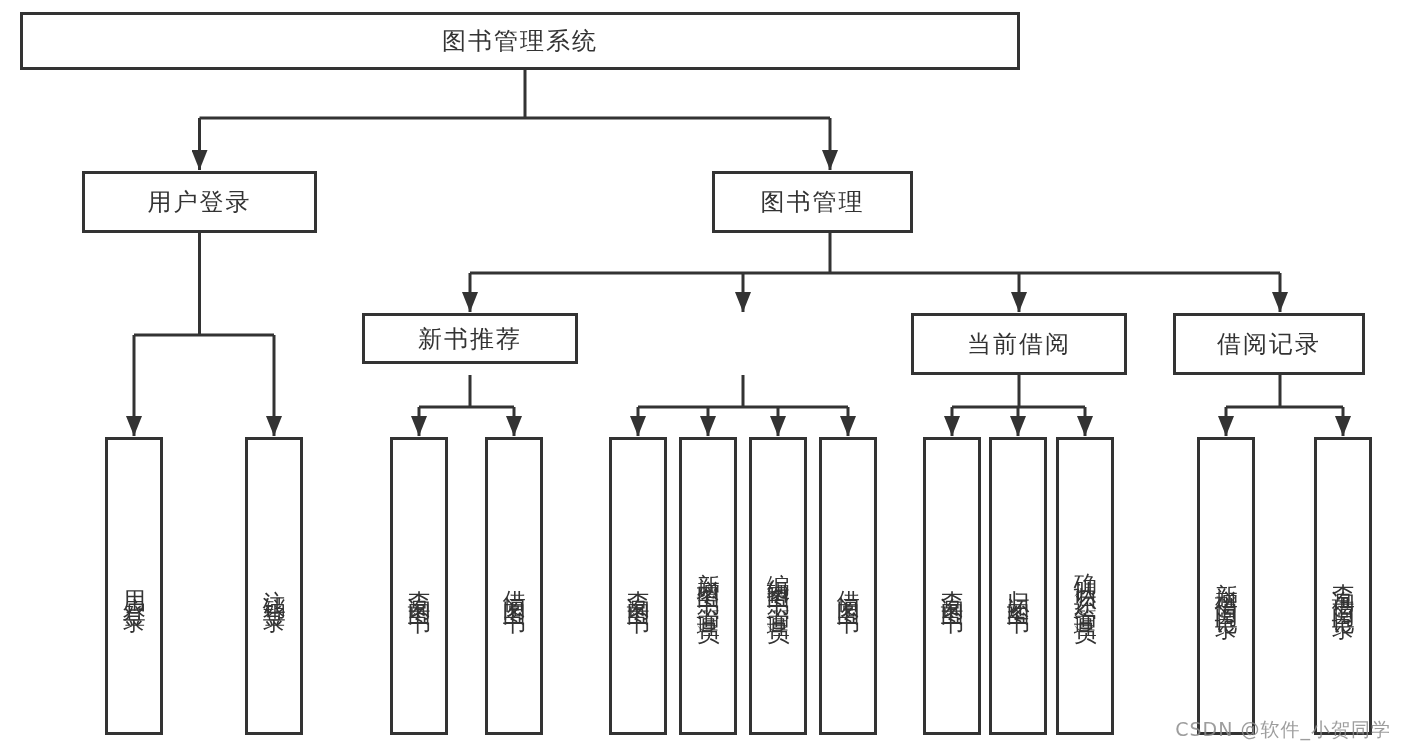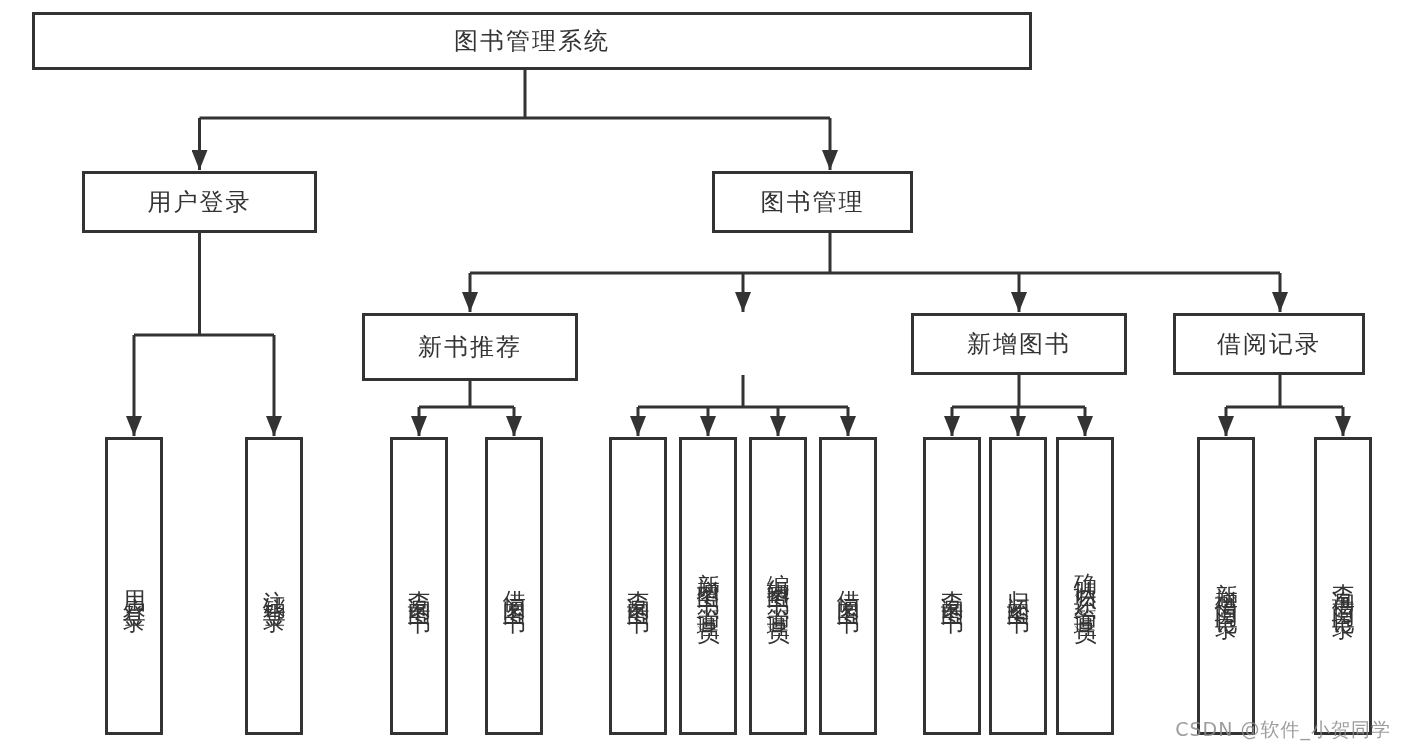--- a/index.html
+++ b/index.html
@@ -90,36 +90,36 @@
       <line x1="952" y1="407" x2="952" y2="436" marker-end="url(#arw)"></line>
       <line x1="1018" y1="407" x2="1018" y2="436" marker-end="url(#arw)"></line>
       <line x1="1085" y1="407" x2="1085" y2="436" marker-end="url(#arw)"></line>
 
       <path d="M1280 375 V407 M1226 407 H1343"></path>
       <line x1="1226" y1="407" x2="1226" y2="436" marker-end="url(#arw)"></line>
       <line x1="1343" y1="407" x2="1343" y2="436" marker-end="url(#arw)"></line>
     </g>
   </svg>
 
-  <div class="node h" style="left:32px;top:12px;width:1000px;height:58px">
+  <div class="node h" style="left:20px;top:12px;width:1000px;height:58px">
     <span>图书管理系统</span>
   </div>
 
   <div class="node h" style="left:82px;top:171px;width:235px;height:62px">
     <span>用户登录</span>
   </div>
   <div class="node h" style="left:712px;top:171px;width:201px;height:62px">
     <span>图书管理</span>
   </div>
 
-  <div class="node h" style="left:362px;top:313px;width:216px;height:68px">
+  <div class="node h" style="left:362px;top:313px;width:216px;height:51px">
     <span>新书推荐</span>
   </div>
   <div class="node h" style="left:911px;top:313px;width:216px;height:62px">
-    <span>新增图书</span>
+    <span>当前借阅</span>
   </div>
   <div class="node h" style="left:1173px;top:313px;width:192px;height:62px">
     <span>借阅记录</span>
   </div>
 
   <div class="node v" style="left:105px;top:437px;width:58px;height:298px">
     <span class="vtext">用户登录</span>
   </div>
   <div class="node v" style="left:245px;top:437px;width:58px;height:298px">
     <span class="vtext">注销登录</span>

